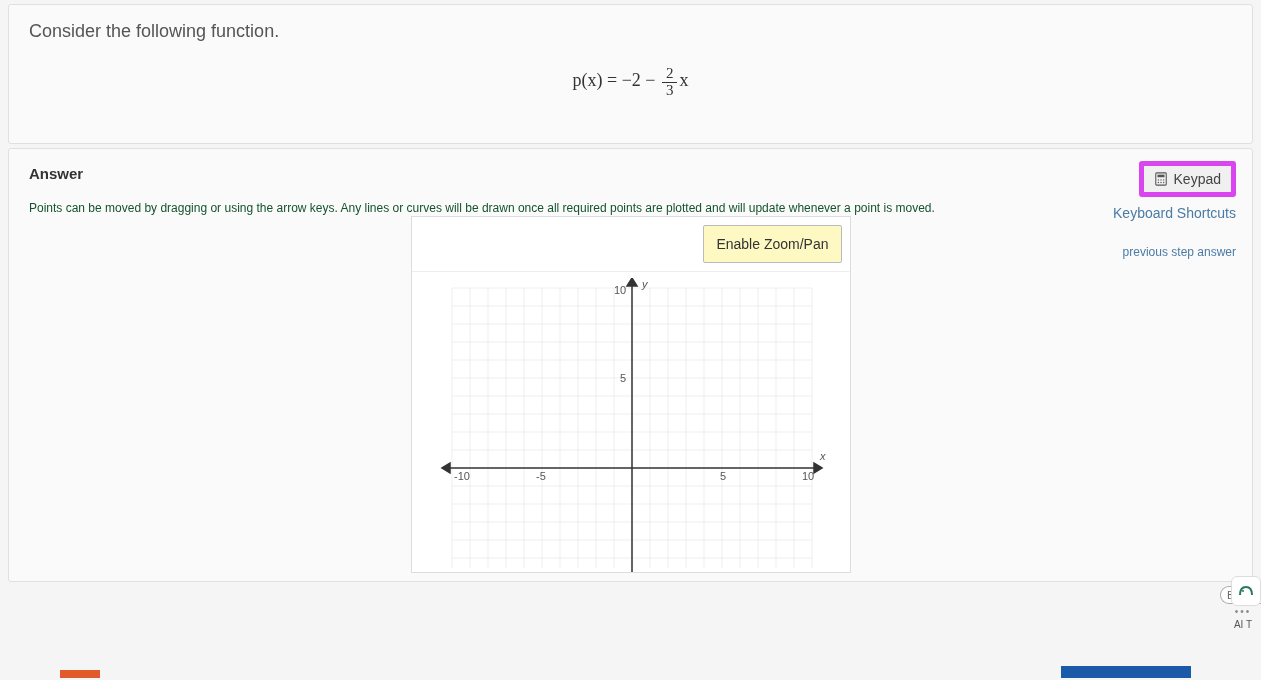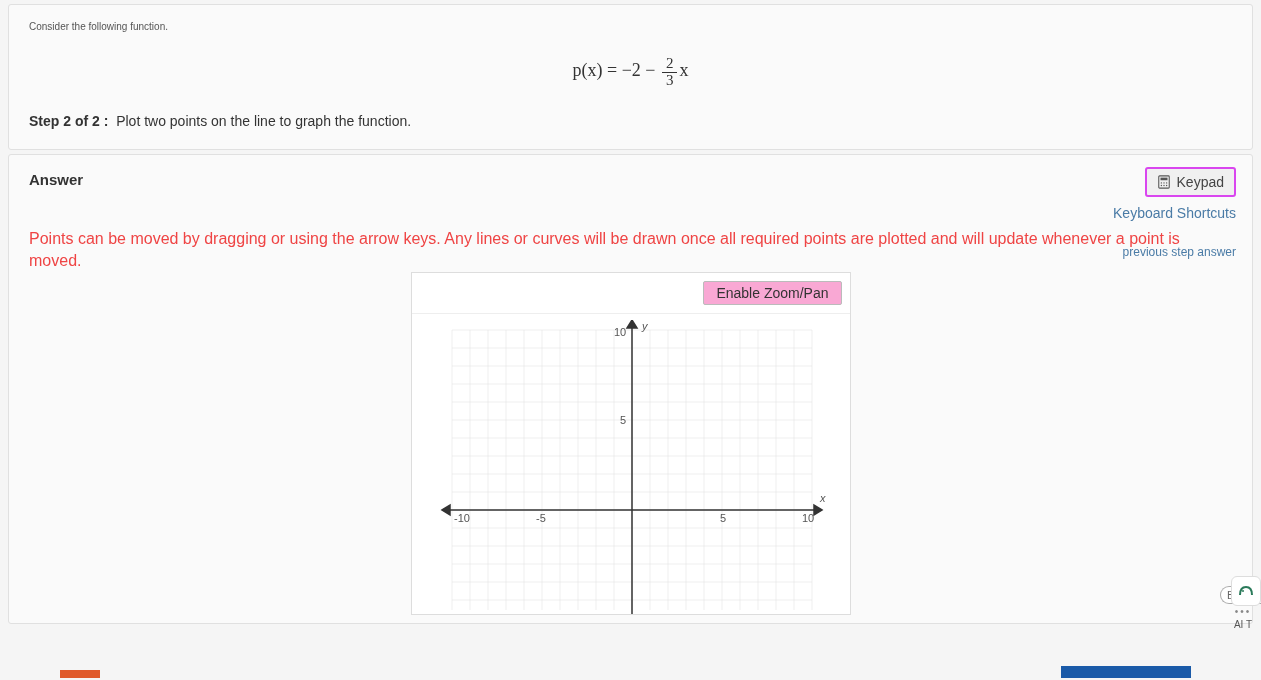--- a/index.html
+++ b/index.html
@@ -1,37 +1,37 @@
 <!DOCTYPE html>
 <html><head>
 <meta charset="utf-8">
 <style>
 * { box-sizing: border-box; margin: 0; padding: 0; }
 body { font-family: Arial, Helvetica, sans-serif; background: #f5f5f5; color: #333; width: 1261px; height: 680px; overflow: hidden; position: relative; }
 .panel { background: #fafafa; border: 1px solid #e0e0e0; margin: 4px 8px; border-radius: 3px; }
 .question-panel { padding: 16px 20px 20px; }
-.prompt { color: #555; font-size: 10px; margin-bottom: 24px; }
+.prompt { color: #555; font-size: 18px; margin-bottom: 24px; }
 .equation-row { text-align: center; font-family: 'Times New Roman', serif; font-size: 18px; margin: 12px 0 24px; }
 .eq-left { }
 .frac { display: inline-block; vertical-align: middle; text-align: center; line-height: 1.05; margin: 0 2px; }
 .frac .num { display: block; border-bottom: 1px solid #333; padding: 0 4px; font-size: 15px; }
 .frac .den { display: block; padding: 0 4px; font-size: 15px; }
 .step-line { font-size: 14px; color: #333; }
 .step-line b { font-weight: bold; }
 .answer-panel { padding: 16px 20px 8px; position: relative; }
 .answer-header { font-weight: bold; font-size: 15px; color: #333; }
 .right-controls { position: absolute; right: 16px; top: 12px; text-align: right; }
-.keypad-btn { display: inline-flex; align-items: center; gap: 6px; background: #f0f0f0; border: 2px solid #d946ef; border-radius: 3px; padding: 5px 10px; font-size: 14px; color: #444; cursor: pointer; }
+.keypad-btn { display: inline-flex; align-items: center; gap: 6px; background: #f0f0f0; border: 5px solid #d946ef; border-radius: 3px; padding: 5px 10px; font-size: 14px; color: #444; cursor: pointer; }
 .keypad-btn svg { width: 14px; height: 14px; }
 .kbd-link { color: #4a7ba6; font-size: 14px; cursor: pointer; margin-top: 8px; }
 .prev-link { color: #4a7ba6; font-size: 12px; cursor: pointer; margin-top: 24px; }
-.instructions { font-size: 16px; color: #ef4444; margin-top: 40px; line-height: 1.4; }
+.instructions { font-size: 12px; color: #14532d; margin-top: 18px; line-height: 1.4; }
 .graph-wrap { width: 440px; margin: 0 auto; border: 1px solid #ddd; background: #fff; }
 .zoom-bar { padding: 8px; text-align: right; border-bottom: 1px solid #eee; }
-.zoom-btn { display: inline-block; background: #f9a8d4; border: 1px solid #bbb; padding: 3px 12px; font-size: 14px; color: #333; cursor: pointer; border-radius: 2px; }
+.zoom-btn { display: inline-block; background: #fef9c3; border: 1px solid #bbb; padding: 10px 12px; font-size: 14px; color: #333; cursor: pointer; border-radius: 2px; }
 .graph-area { position: relative; height: 300px; overflow: hidden; }
 .graph-area svg { position: absolute; top: 6px; left: 20px; }
 .beta-tag { position: absolute; right: 0; top: 586px; font-size: 11px; border: 1px solid #aaa; border-right: none; border-radius: 10px 0 0 10px; padding: 2px 6px; background: #fff; color: #666; }
 .ai-icon { position: absolute; right: 0; top: 576px; width: 36px; text-align: center; }
 .ai-icon .circ { width: 30px; height: 30px; border-radius: 6px; background: #fff; border: 1px solid #ddd; display: flex; align-items: center; justify-content: center; margin-left: auto; }
 .ai-icon .dots { font-size: 10px; color: #888; letter-spacing: 2px; }
 .ai-icon .lbl { font-size: 10px; color: #555; margin-top: 2px; }
 .bottom-bar { position: absolute; bottom: 0; left: 0; right: 0; height: 16px; }
 .bottom-bar .orange { position: absolute; left: 60px; bottom: 2px; width: 40px; height: 8px; background: #e05a2b; }
 .bottom-bar .blue { position: absolute; right: 70px; bottom: 2px; width: 130px; height: 12px; background: #1a5aa8; }
@@ -42,24 +42,20 @@
 <div class="panel question-panel">
   <div class="prompt">Consider the following function.</div>
   <div class="equation-row">
     <span class="eq-left">p(x)</span>
     <span>=</span>
     <span>−2 −</span>
     <span class="frac">
       <span class="num">2</span>
       <span class="den">3</span>
     </span><span class="eq-left">x</span>
-  </div>
-  <div class="step-line">
-    <b>Step 2 of 2 :</b>
-    &nbsp;<span>Plot two points on the line to graph the function.</span>
   </div>
 </div>
 
 <div class="panel answer-panel">
   <div class="answer-header">Answer</div>
   <div class="right-controls">
     <div class="keypad-btn">
       <svg viewBox="0 0 16 16">
           <rect x="2" y="1" width="12" height="14" rx="1" fill="none" stroke="#555" stroke-width="1.2"></rect>
           <rect x="4" y="3" width="8" height="3" fill="#555"></rect>

